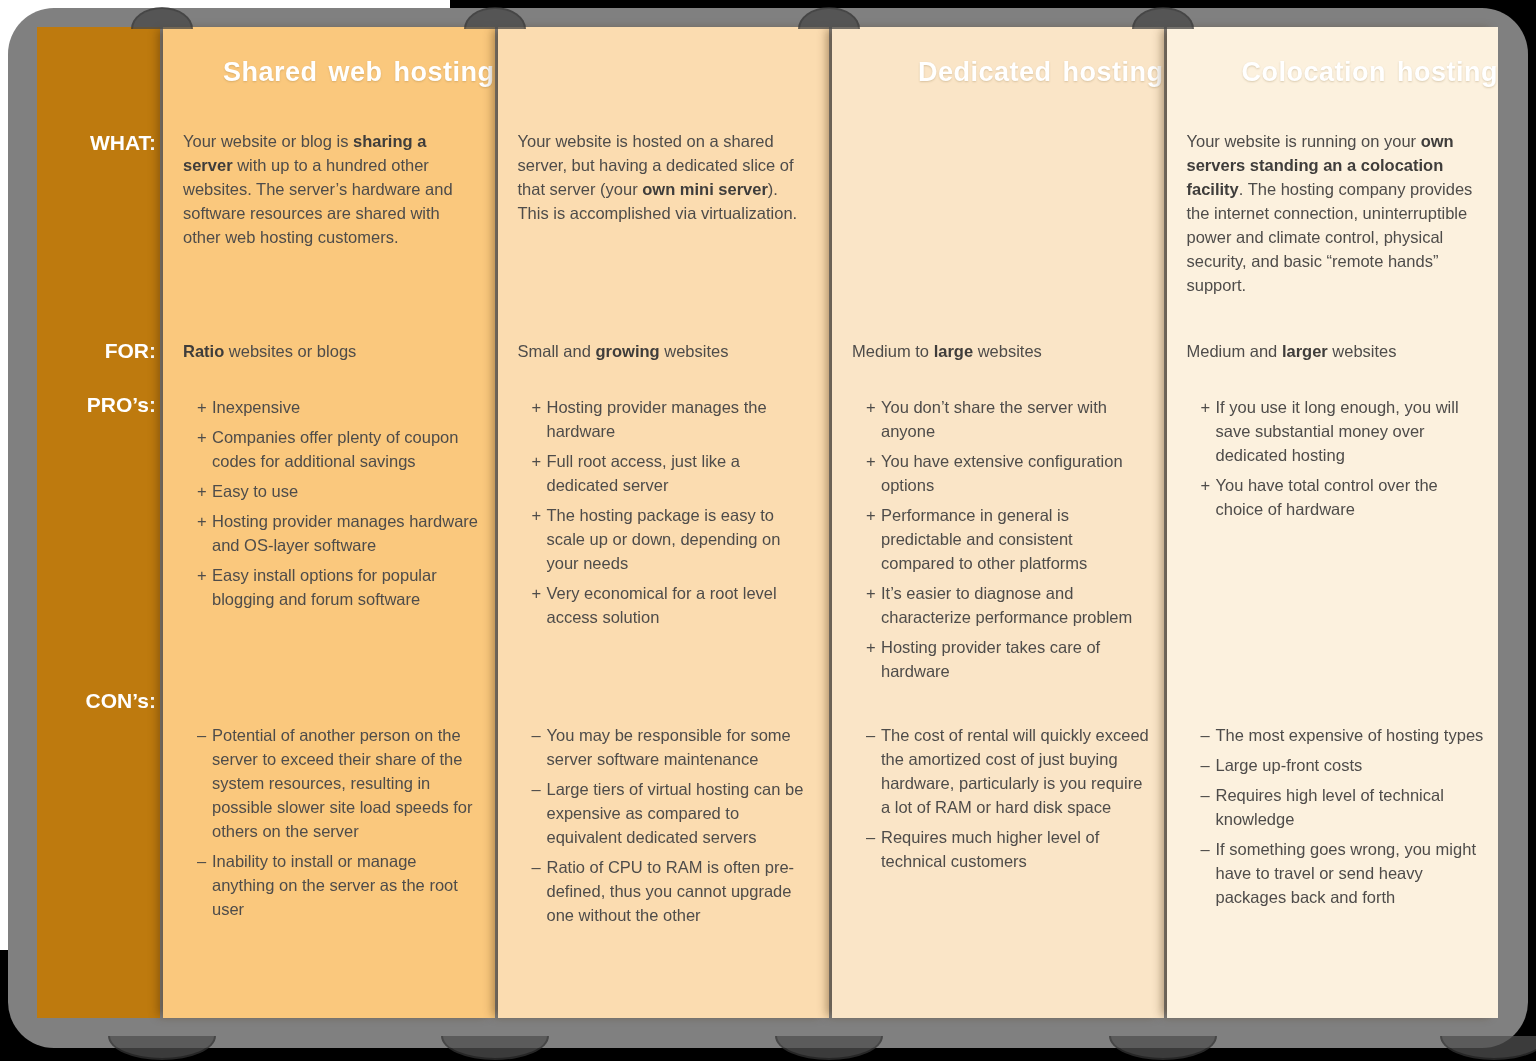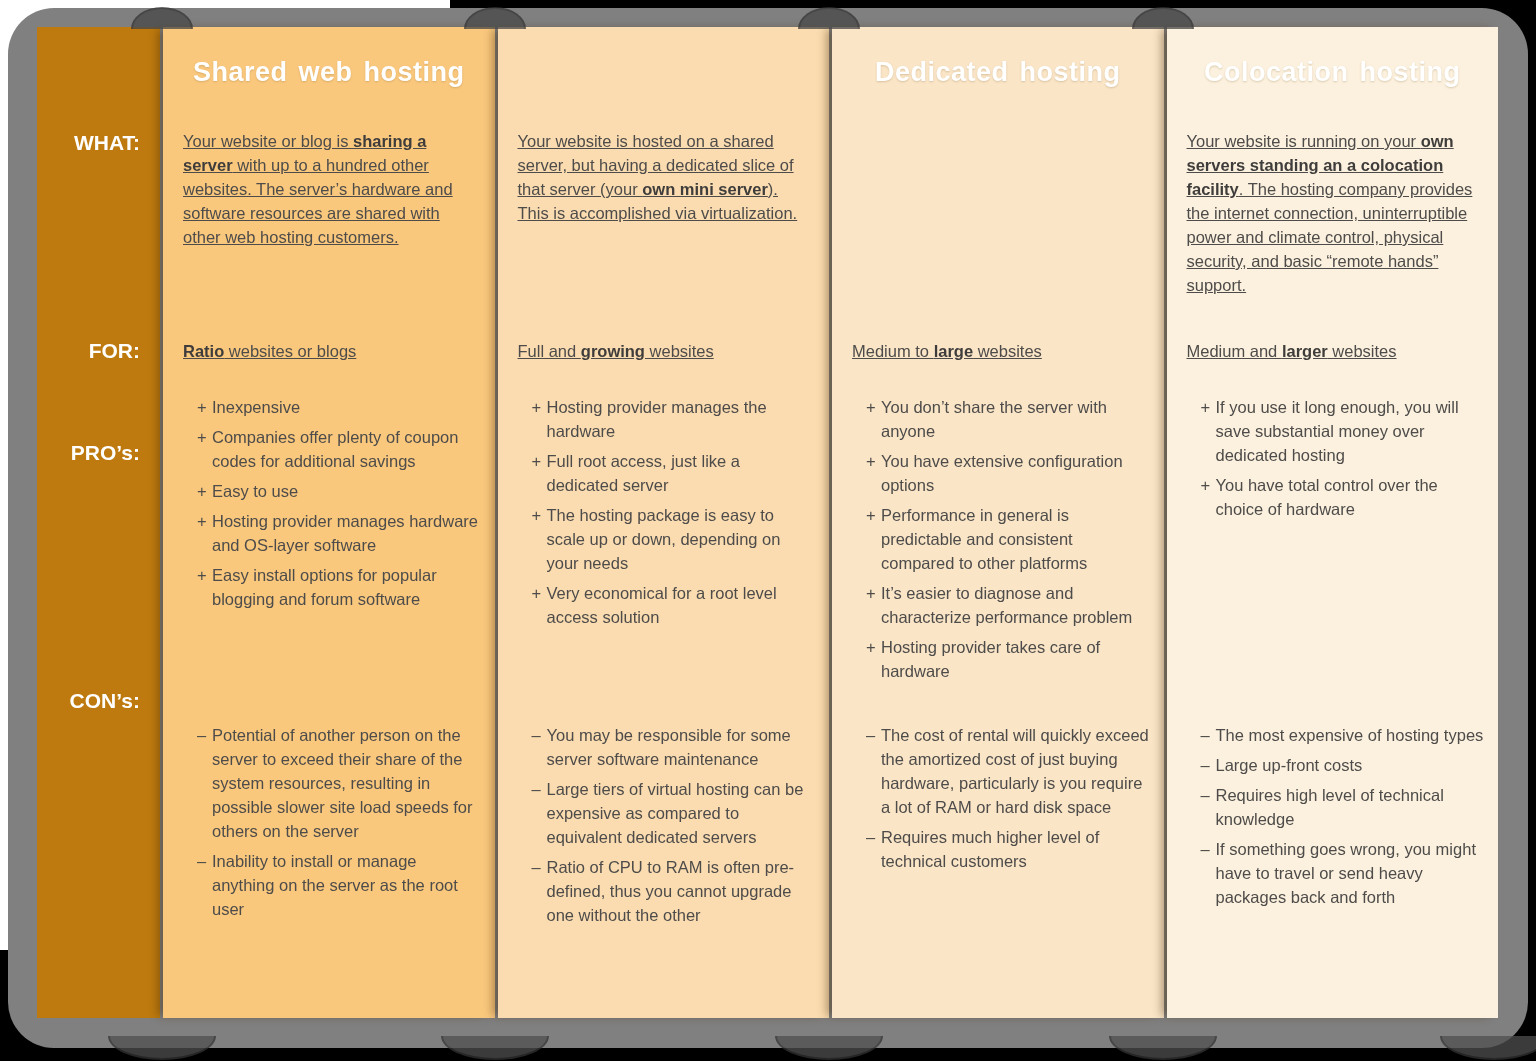--- a/index.html
+++ b/index.html
@@ -13,32 +13,32 @@
   .frame{position:absolute;left:8px;top:8px;width:1520px;height:1040px;border-radius:46px;}
   
   .curl{position:absolute;z-index:3;opacity:.75;}
   .curl-top{top:7px;width:58px;height:20px;background:#474747;
             border-radius:50% 50% 0 0 / 100% 100% 0 0;border:2px solid #333;border-bottom:none;}
   .curl-bottom{top:1036px;width:104px;height:22px;background:#4f4f4f;
                border-radius:0 0 50% 50% / 0 0 100% 100%;border:2px solid #333;border-top:none;}
   
   .content{position:absolute;left:37px;top:27px;width:1461px;height:991px;display:flex;z-index:2;}
   .sidebar{position:relative;width:123px;flex:none;color:#fff;font-weight:700;font-size:21px;}
-  .lbl{position:absolute;right:0;width:100%;text-align:right;padding-right:20px;box-sizing:border-box;}
+  .lbl{position:absolute;right:0;width:100%;text-align:right;padding-right:4px;box-sizing:border-box;}
   .lbl-what{top:104px;}
   .lbl-for{top:312px;}
-  .lbl-pros{top:366px;margin-top:48px;}
+  .lbl-pros{top:366px;}
   .lbl-cons{top:662px;}
   .col{position:relative;flex:1;margin-left:3px;box-shadow:-7px 0 9px -2px rgba(70,45,10,.45);}
-  .col-title{position:absolute;top:30px;left:0;width:100%;text-align:center;color:#fff;
+  .col-title{position:absolute;top:30px;left:0;width:100%;text-align:right;color:#fff;
              font-weight:700;font-size:27px;letter-spacing:.5px;word-spacing:3px;
              text-shadow:0 1px 2px rgba(120,90,40,.25);}
   .sec{position:absolute;left:0;width:100%;box-sizing:border-box;color:#4e4c4a;
        font-size:16.5px;line-height:24px;}
-  .sec.what,.sec.for{padding:0 16px 0 20px;text-decoration:underline;}
+  .sec.what,.sec.for{padding:0 16px 0 20px;}
   .sec.pros,.sec.cons{padding:0 14px 0 34px;}
   .sec.what{top:102px;}
   .sec.for{top:312px;}
   .sec.pros{top:368px;}
   .sec.cons{top:696px;}
   .b{font-weight:700;color:#3f3d3b;}
   .li{display:flex;margin-bottom:6px;}
   .li .marker{flex:none;width:15px;}
   .li .txt{flex:1;}
 </style>
@@ -105,21 +105,21 @@
           </div>
           <div class="li">
             <span class="marker">–</span>
             <span class="txt">Inability to install or manage anything on the server as the root user</span>
           </div>
         </div>
     </div>
 
     <div class="col" style="background-color: rgb(251, 220, 176);">
       <div class="sec what"><span>Your website is hosted on a shared server, but having a dedicated slice of that server (your </span><span class="b">own mini server</span><span>). This is accomplished via virtualization.</span></div>
-      <div class="sec for"><span>Full and </span><span class="b">growing</span><span> websites</span></div>
+      <div class="sec for"><span>Small and </span><span class="b">growing</span><span> websites</span></div>
       <div class="sec pros">
           <div class="li">
             <span class="marker">+</span>
             <span class="txt">Hosting provider manages the hardware</span>
           </div>
           <div class="li">
             <span class="marker">+</span>
             <span class="txt">Full root access, just like a dedicated server</span>
           </div>
           <div class="li">

